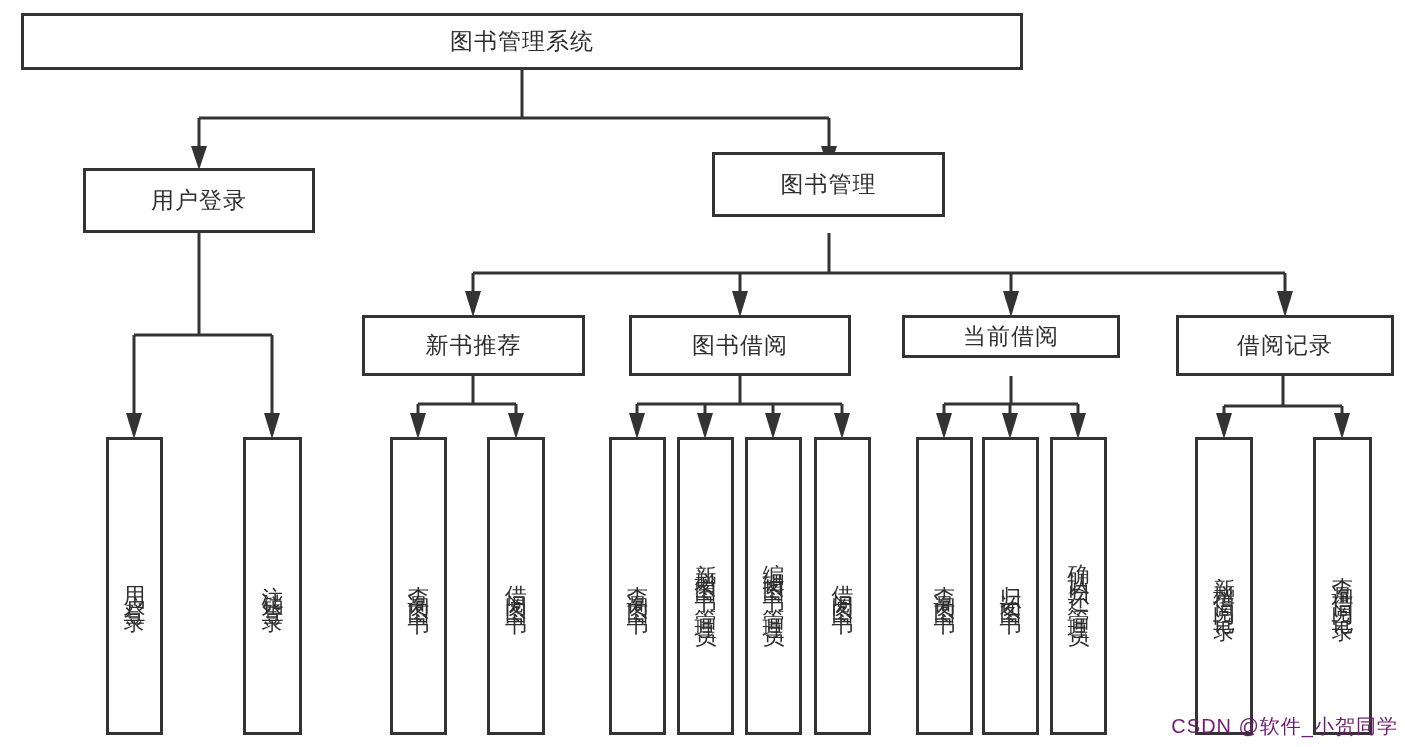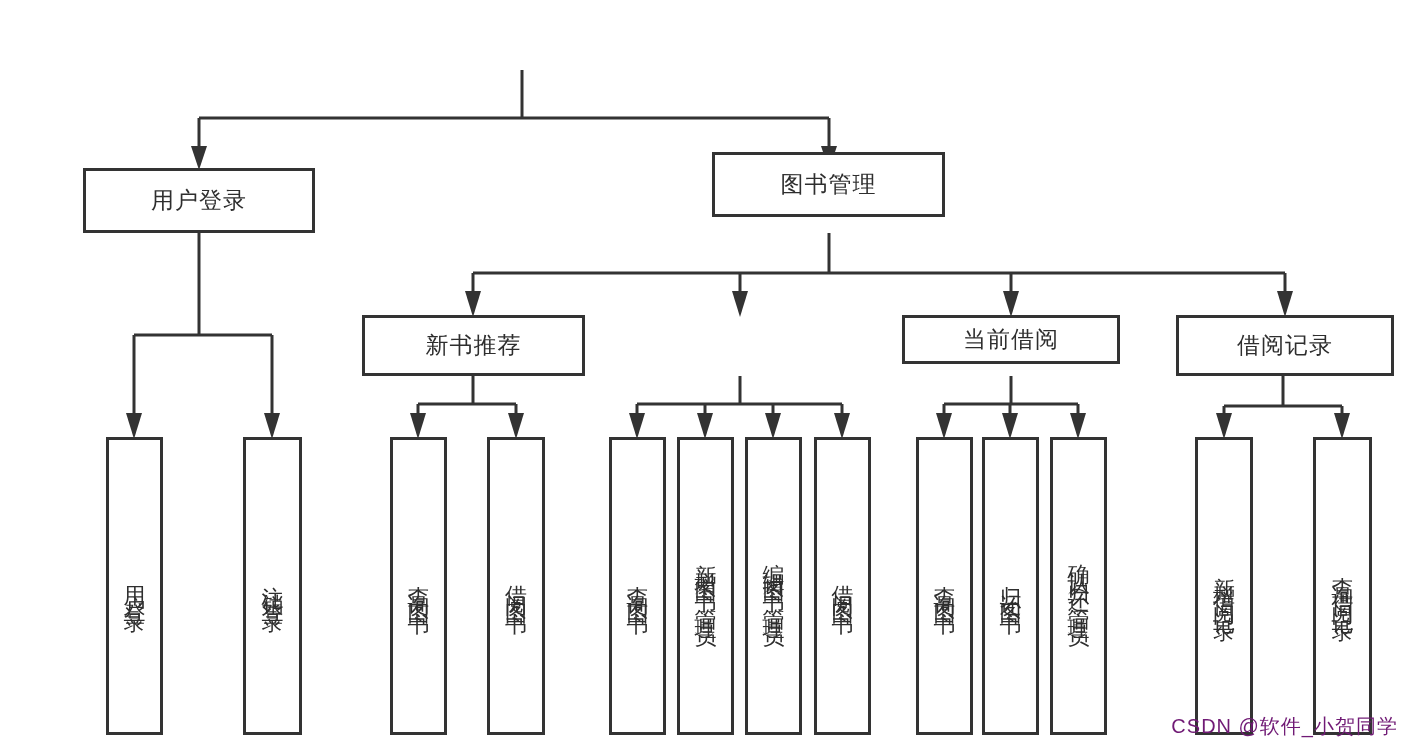--- a/index.html
+++ b/index.html
@@ -36,21 +36,21 @@
     font-size: 22px;
     letter-spacing: 9px;
     line-height: 1;
   }
   
   #n-root  { left: 21px;   top: 13px;  width: 1002px; height: 57px; }
   #n-login { left: 83px;   top: 168px; width: 232px;  height: 65px; }
   #n-mgmt  { left: 712px;  top: 152px; width: 233px;  height: 65px; }
   #n-rec   { left: 362px;  top: 315px; width: 223px;  height: 61px; }
   #n-bor   { left: 629px;  top: 315px; width: 222px;  height: 61px; }
-  #n-cur   { left: 902px;  top: 315px; width: 218px;  height: 49px; }
+  #n-cur   { left: 902px;  top: 315px; width: 218px;  height: 43px; }
   #n-hist  { left: 1176px; top: 315px; width: 218px;  height: 61px; }
   
   .leaf { top: 437px; height: 298px; width: 57px; }
   #l1  { left: 106px; }
   #l2  { left: 243px; width: 59px; }
   #l3  { left: 390px; }
   #l4  { left: 487px; width: 58px; }
   #l5  { left: 609px; }
   #l6  { left: 677px; }
   #l7  { left: 745px; }
@@ -134,31 +134,37 @@
       <polygon points="765,413 781,413 773,439"></polygon>
       <polygon points="834,413 850,413 842,439"></polygon>
       <polygon points="936,413 952,413 944,439"></polygon>
       <polygon points="1002,413 1018,413 1010,439"></polygon>
       <polygon points="1070,413 1086,413 1078,439"></polygon>
       <polygon points="1216,413 1232,413 1224,439"></polygon>
       <polygon points="1334,413 1350,413 1342,439"></polygon>
     </g>
   </svg>
 
+  <div class="node" id="n-root">
+    <span>图书管理系统</span>
+  </div>
 
   <div class="node" id="n-login">
     <span>用户登录</span>
   </div>
   <div class="node" id="n-mgmt">
     <span>图书管理</span>
   </div>
 
   <div class="node" id="n-rec">
     <span>新书推荐</span>
   </div>
+  <div class="node" id="n-bor">
+    <span>图书借阅</span>
+  </div>
   <div class="node" id="n-cur">
     <span>当前借阅</span>
   </div>
   <div class="node" id="n-hist">
     <span>借阅记录</span>
   </div>
 
   <div class="node leaf" id="l1">
     <span>用户登录</span>
   </div>

